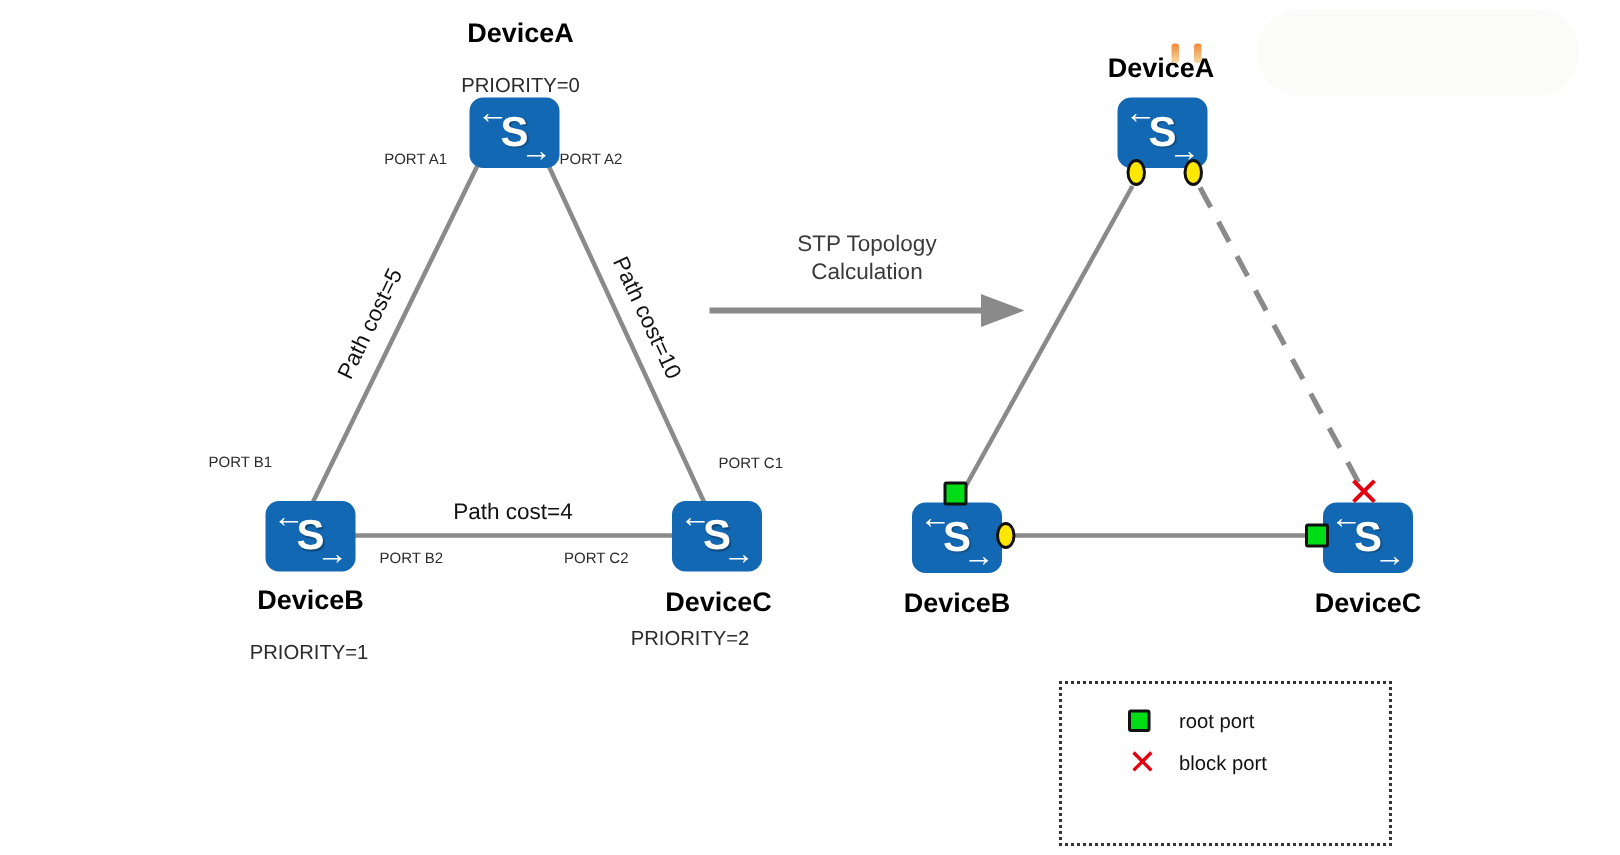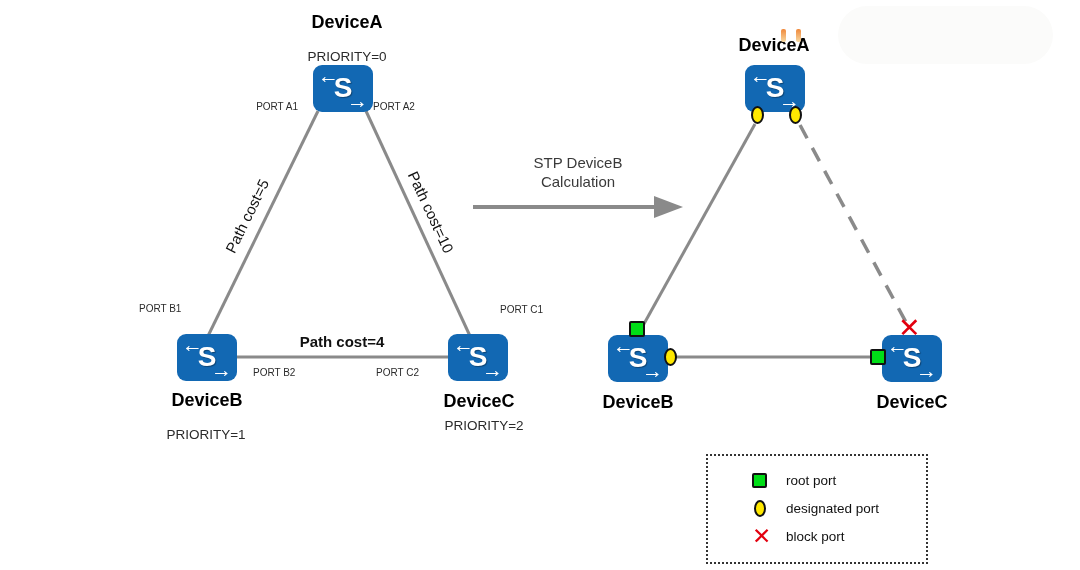--- a/index.html
+++ b/index.html
@@ -34,21 +34,21 @@
   .sw-arrow-tl { left: 5px; top: 2px; }
   .sw-arrow-br { right: 5px; bottom: 2px; }
 
   
   .lbl { position: absolute; white-space: nowrap; z-index: 4; color: #1a1a1a; }
   .device-name { font-weight: bold; font-size: 18px; color: #000000; transform: translateX(-50%); }
   .sub-label   { font-size: 13.5px; color: #2b2b2b; transform: translateX(-50%); }
   .port-label  { font-size: 10px; color: #2b2b2b; }
   .cost-label  { font-size: 15px; color: #111111; }
   .cost-rot    { transform: translate(-50%, -50%) rotate(var(--rot)); }
-  .cost-h      { transform: translateX(-50%); font-weight: bold; }
+  .cost-h      { transform: translateX(-50%); }
   .transition-label {
     font-size: 15px; color: #3a3a3a; text-align: center;
     line-height: 19px; transform: translateX(-50%);
   }
 
   
   .marker { position: absolute; z-index: 3; }
   .root-sq {
     width: 16px; height: 16px; background: #00dd17;
     border: 2px solid #111111; border-radius: 2px;
@@ -126,31 +126,31 @@
   <div class="lbl port-label" style="left:139px; top:303px;">PORT B1</div>
   <div class="lbl port-label" style="left:253px; top:367px;">PORT B2</div>
   <div class="lbl device-name" style="left:207px; top:390px;">DeviceB</div>
   <div class="lbl sub-label" style="left:206px; top:415px;margin-top:12px;">PRIORITY=1</div>
 
   <div class="switch" style="left:448px; top:334px;">
     <span class="sw-arrow sw-arrow-tl">←</span>
     <span class="sw-s">S</span>
     <span class="sw-arrow sw-arrow-br">→</span>
   </div>
-  <div class="lbl port-label" style="left:500px; top:304px;">PORT C1</div>
+  <div class="lbl port-label" style="left:479px; top:304px;">PORT C1</div>
   <div class="lbl port-label" style="left:376px; top:367px;">PORT C2</div>
   <div class="lbl device-name" style="left:479px; top:391px;">DeviceC</div>
-  <div class="lbl sub-label" style="left:484px; top:418px;">PRIORITY=2</div>
+  <div class="lbl sub-label" style="left:460px; top:418px;">PRIORITY=2</div>
 
   <div class="lbl cost-label cost-rot" style="--rot:-64deg; left:247px; top:216px;">Path cost=5</div>
   <div class="lbl cost-label cost-rot" style="--rot:65deg; left:431px; top:212px;">Path cost=10</div>
   <div class="lbl cost-label cost-h" style="left:342px; top:333px;">Path cost=4</div>
 
   <div class="lbl transition-label" style="left:578px; top:153px;">
-    <div>STP DeviceB</div>
+    <div>STP Topology</div>
     <div>Calculation</div>
   </div>
 
   <div class="lbl device-name" style="left:774px; top:35px;">DeviceA</div>
   <div class="switch" style="left:745px; top:65px;">
     <span class="sw-arrow sw-arrow-tl">←</span>
     <span class="sw-s">S</span>
     <span class="sw-arrow sw-arrow-br">→</span>
   </div>
   <div class="marker desig-oval" style="left:751px; top:106px;"></div>
@@ -176,25 +176,19 @@
 
   <div class="legend">
     <div class="legend-row">
       <span class="legend-sym">
           <span class="root-sq"></span>
         </span>
       <span class="legend-label">root port</span>
     </div>
     <div class="legend-row">
       <span class="legend-sym">
-          <span class="desig-oval"></span>
-        </span>
-      <span class="legend-label">designated port</span>
-    </div>
-    <div class="legend-row">
-      <span class="legend-sym">
           <span class="block-x">✕</span>
         </span>
       <span class="legend-label">block port</span>
     </div>
   </div>
 
 </div>
 
 </body></html>

